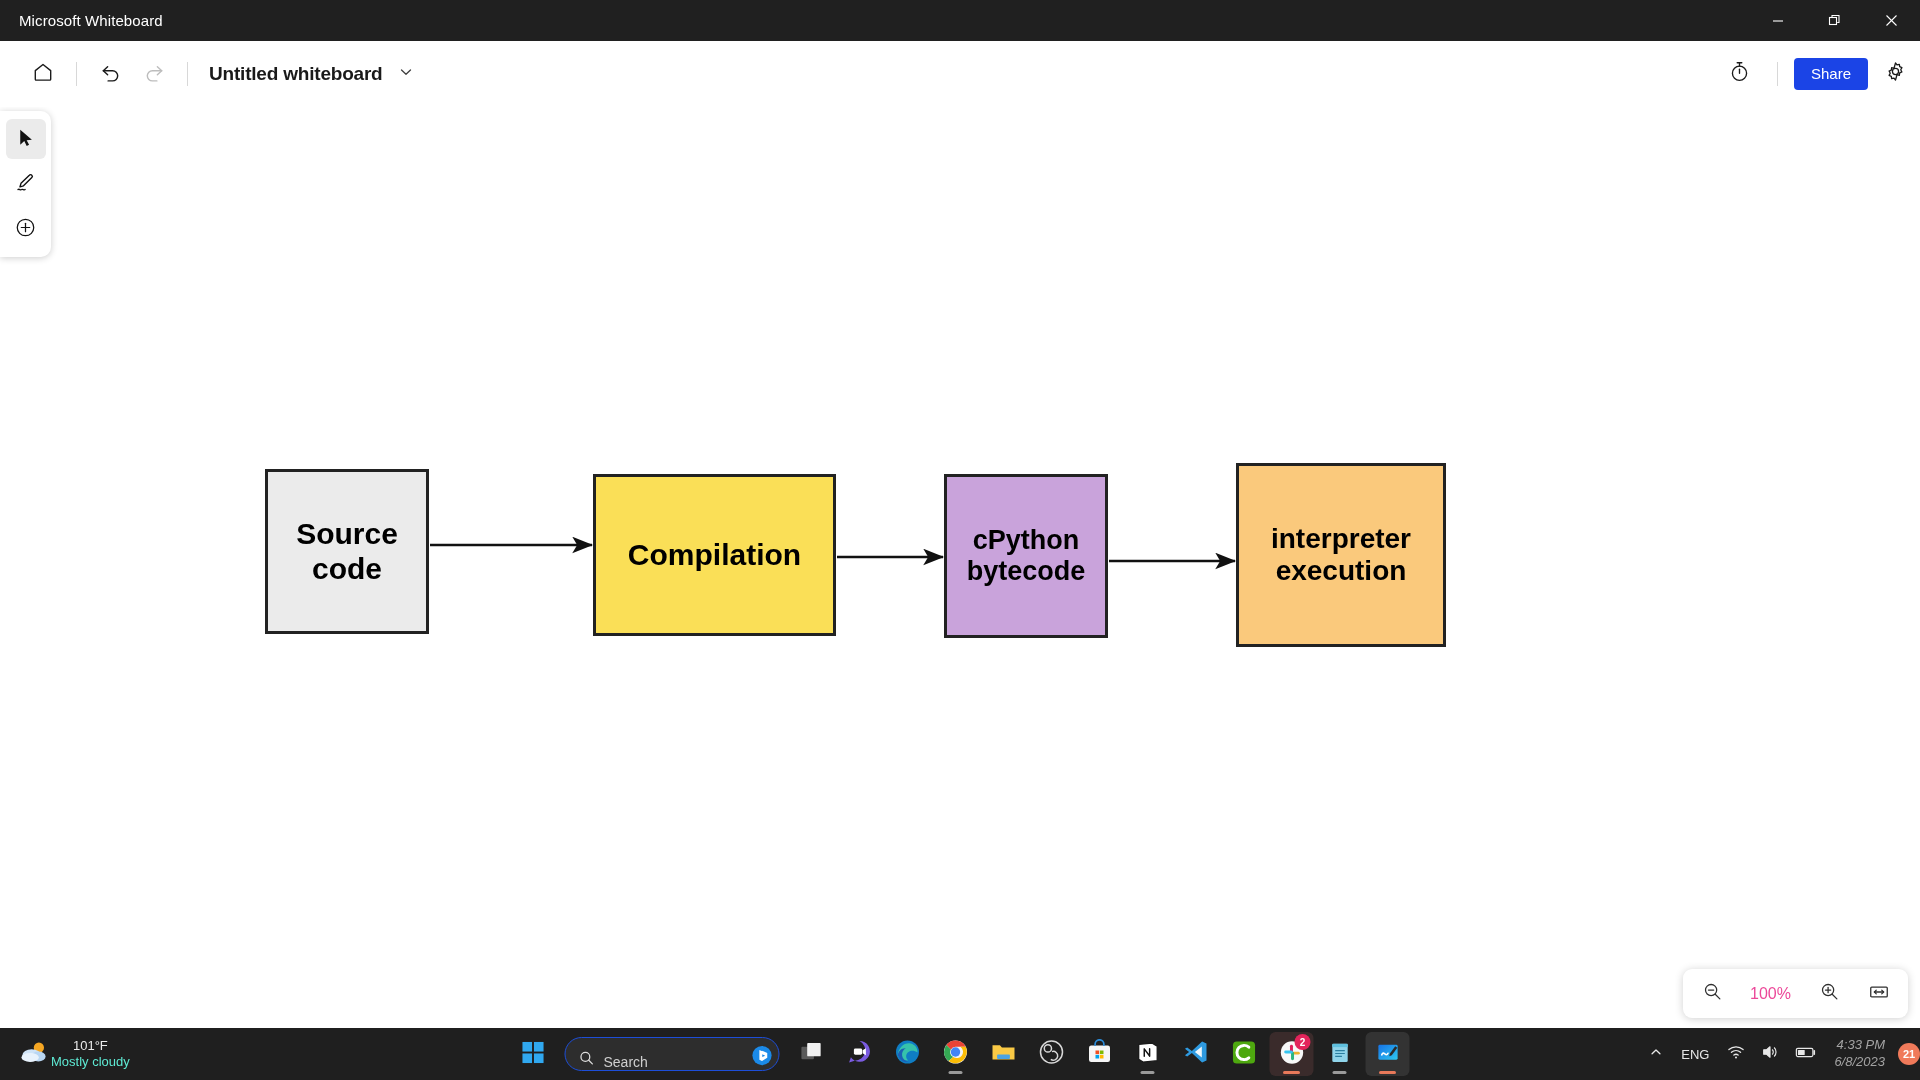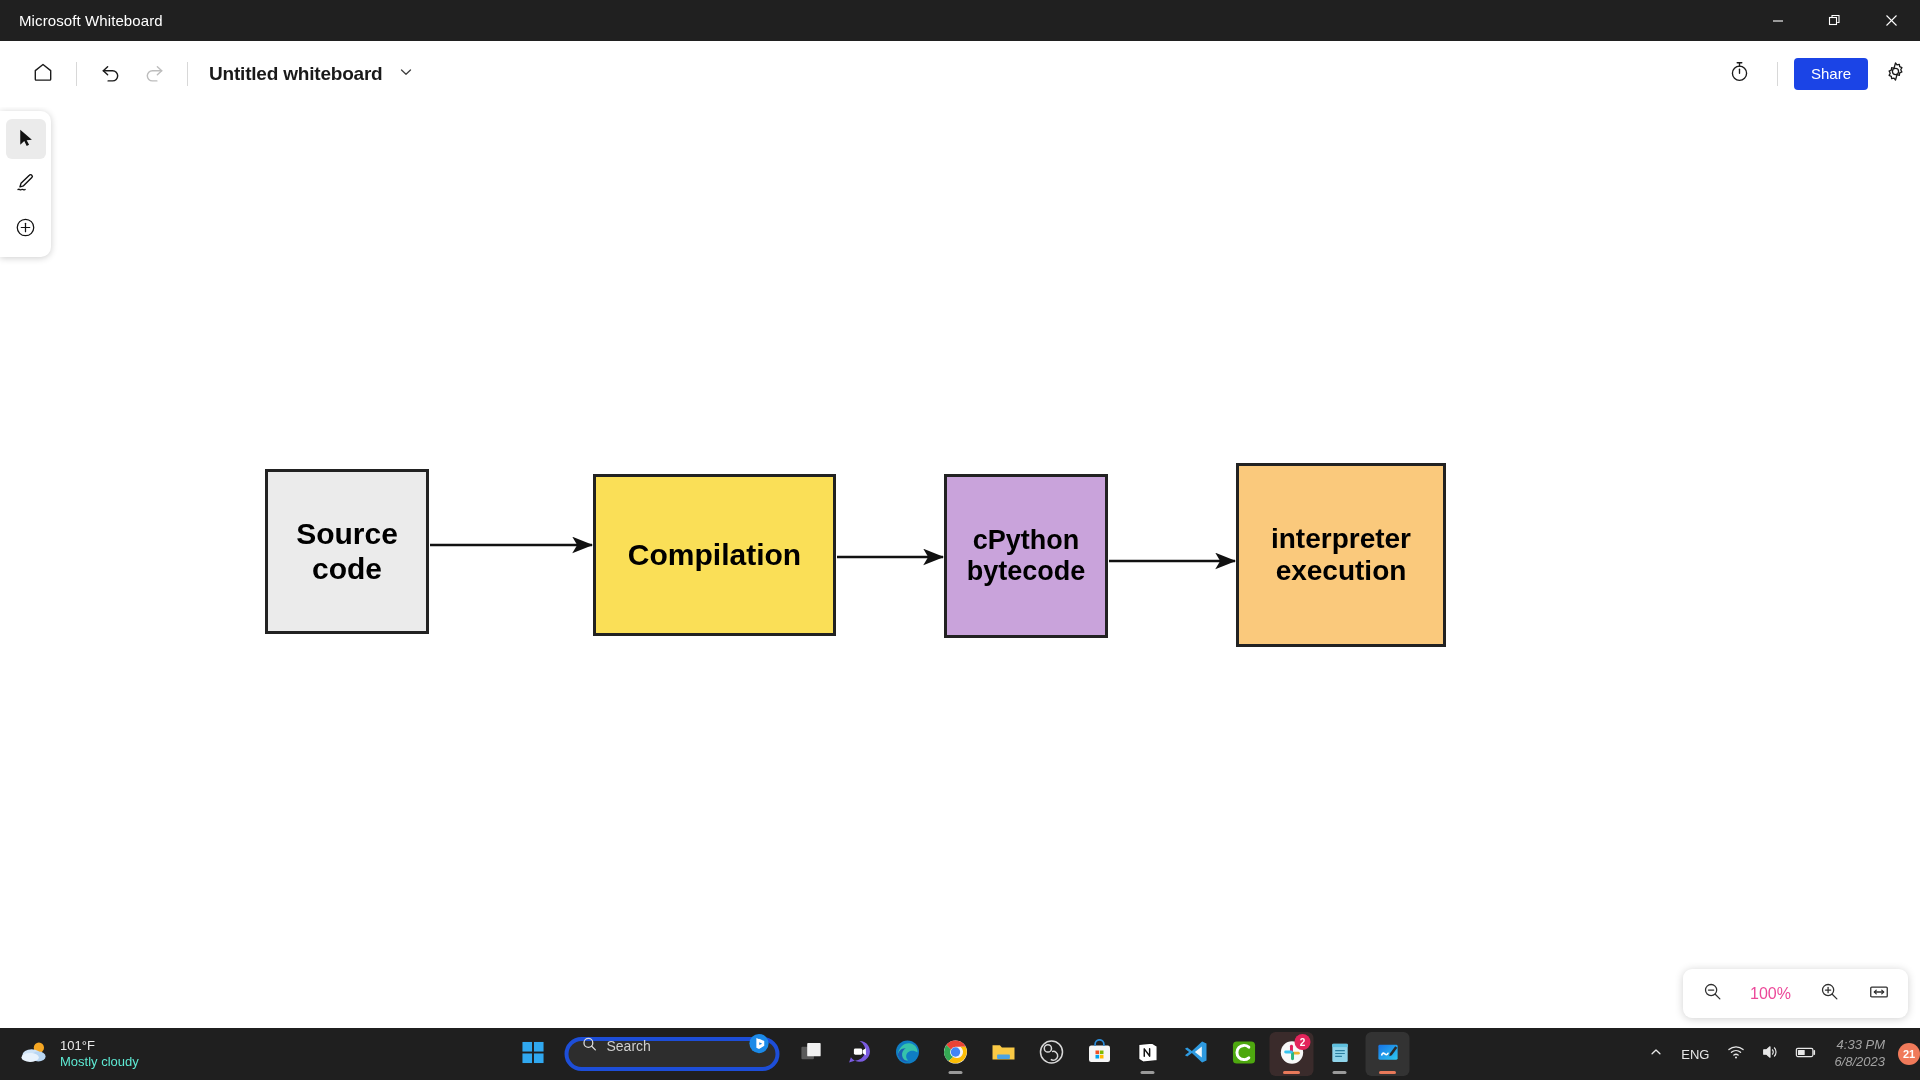--- a/index.html
+++ b/index.html
@@ -212,25 +212,25 @@
     left: 0; bottom: 0;
     width: 1920px;
     height: 52px;
     background: #1f1f1f;
     display: flex;
     align-items: center;
   }
   .weather {
     display: flex;
     align-items: center;
-    gap: 9px;
     padding: 3px 10px 3px 16px;
     margin-left: 4px;
     border-radius: 5px;
     cursor: pointer;
+    text-align: center;
   }
   .weather-text { display: flex; flex-direction: column; line-height: 1.22; }
   .weather-temp { color: #eaeaea; font-size: 13px; }
   .weather-cond { color: #5eead4; font-size: 13px; }
 
   .tb-center {
     position: absolute;
     left: 50%;
     transform: translateX(-50%);
     display: flex;
@@ -272,25 +272,25 @@
     height: 16px;
     border-radius: 8px;
     display: flex;
     align-items: center;
     justify-content: center;
   }
   .searchbox {
     width: 215px;
     height: 34px;
     background: #2d2d2d;
-    border: 4px solid #1d4ed8;
+    border: 1px solid #1d4ed8;
     border-radius: 17px;
     display: flex;
-    align-items: center;
-    padding: 0 6px 17px 13px;
+    align-items: flex-end;
+    padding: 0 6px 0 13px;
     gap: 9px;
     cursor: text;
     margin: 0 6px;
   }
   .search-placeholder {
     color: #cfcfcf;
     font-size: 14px;
     flex: 1;
   }
 

